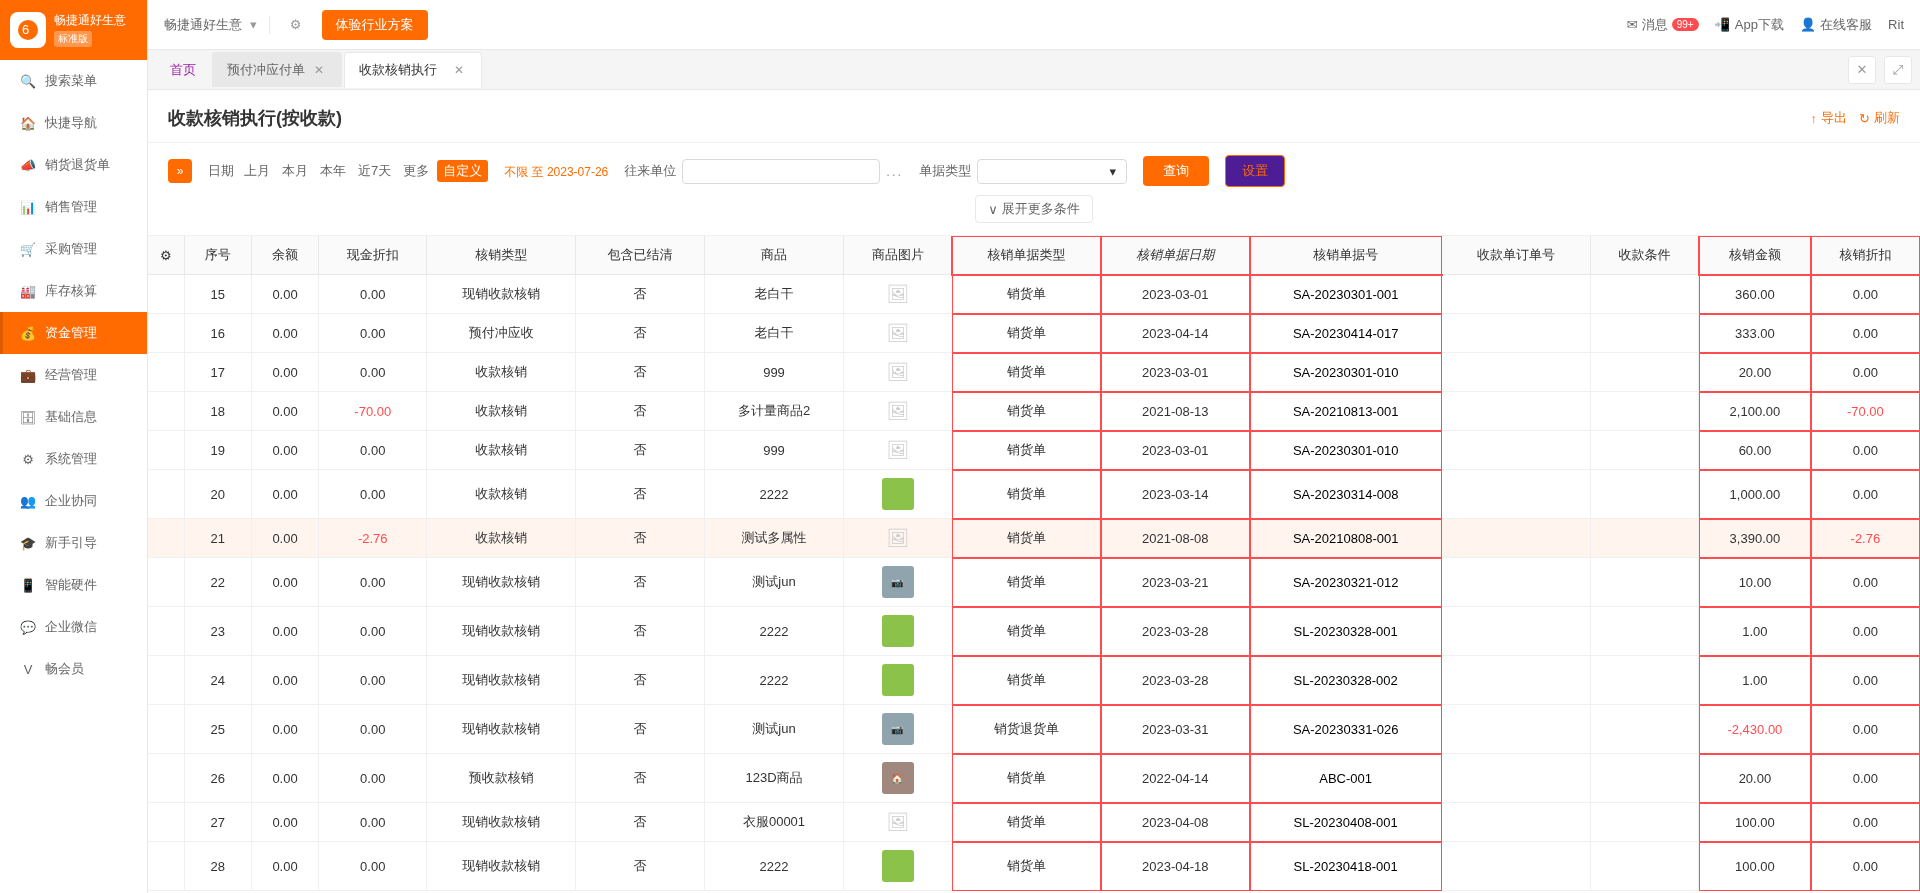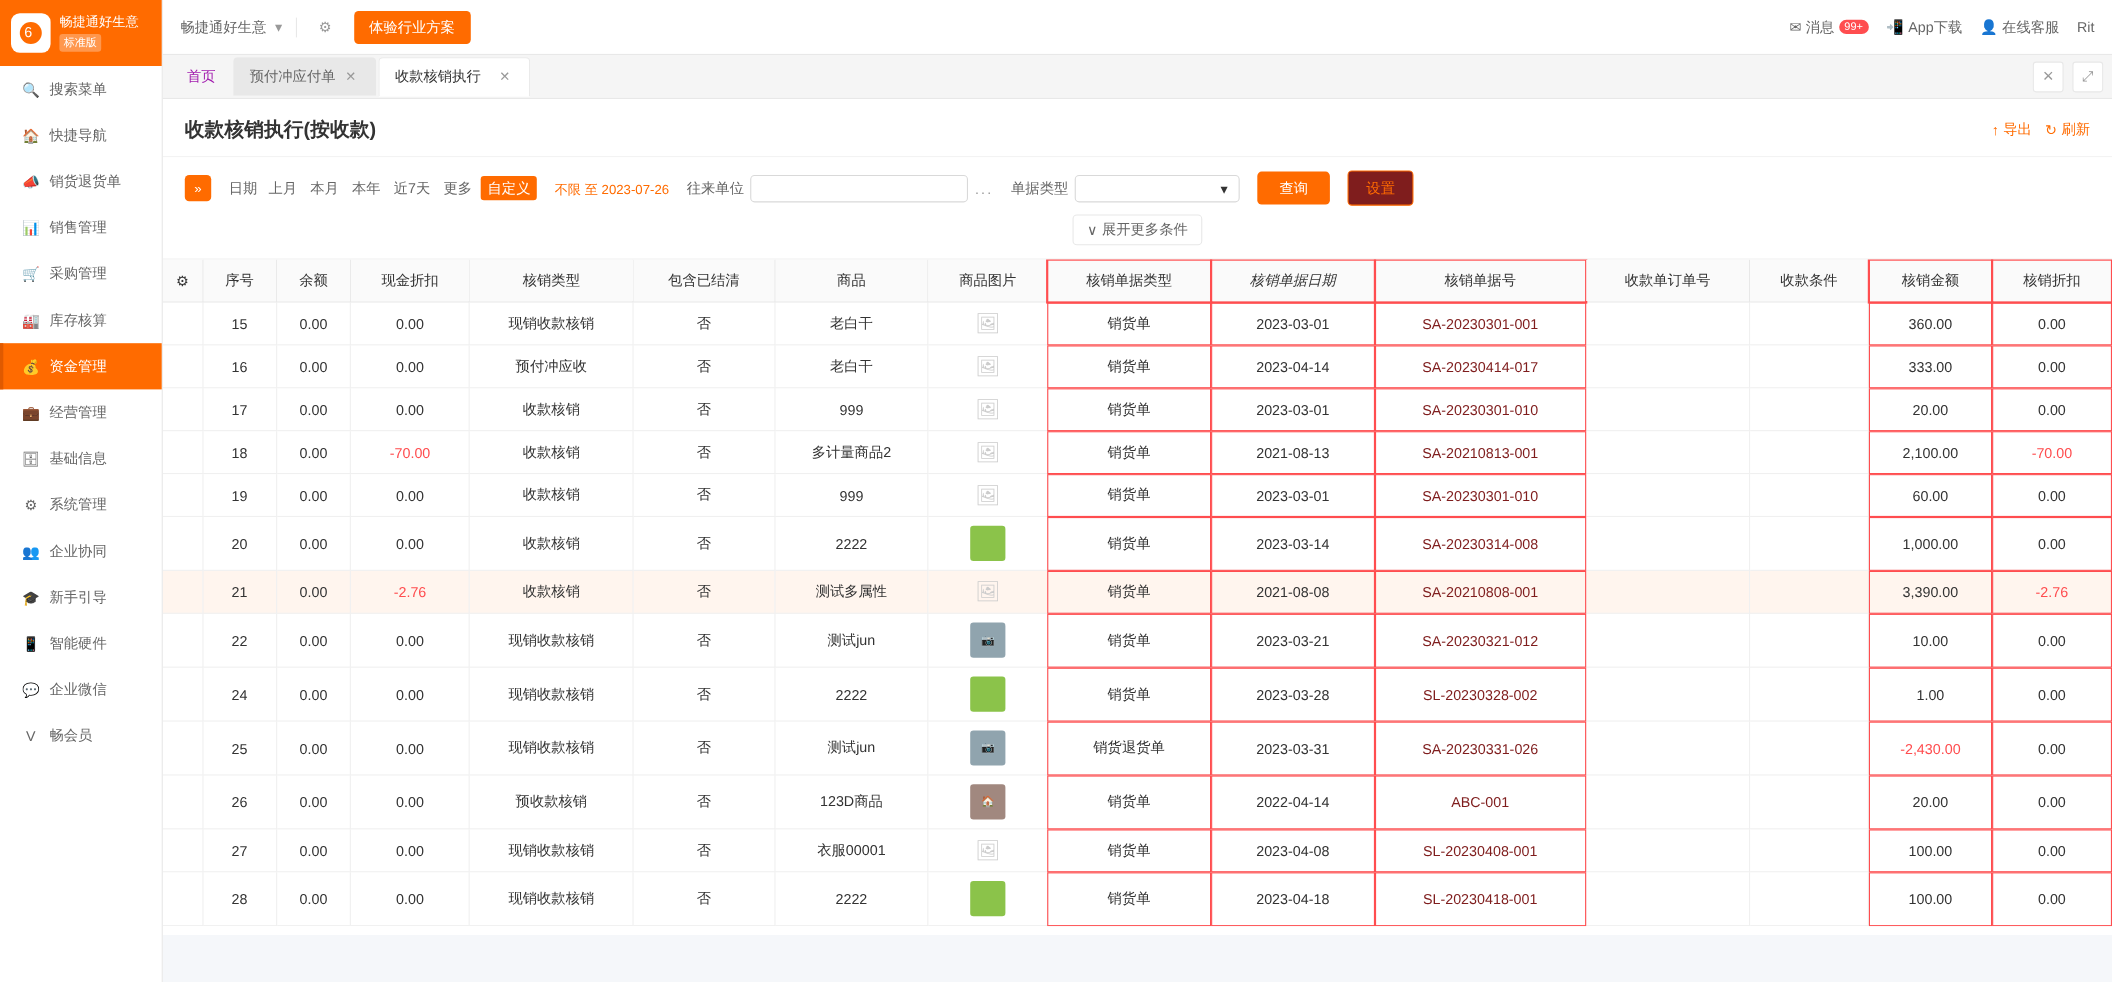--- a/index.html
+++ b/index.html
@@ -59,30 +59,30 @@
     .filter-item { display: flex; align-items: center; gap: 6px; }
     .filter-label { color: #666; white-space: nowrap; }
     .filter-date-btns { display: flex; gap: 4px; align-items: center; }
     .filter-date-btn { color: #666; cursor: pointer; font-size: 13px; padding: 2px 4px; }
     .filter-date-btn.active-custom { background: #ff6b00; color: #fff; border-radius: 3px; padding: 2px 6px; }
     .filter-date-range { color: #ff6b00; font-size: 12px; margin-top: 2px; }
     .filter-input { border: 1px solid #d9d9d9; border-radius: 4px; padding: 4px 10px; color: #333; min-width: 150px; outline: none; }
     .filter-select { border: 1px solid #d9d9d9; border-radius: 4px; padding: 4px 10px; color: #333; min-width: 150px; background: #fff; cursor: pointer; display: flex; align-items: center; justify-content: space-between; gap: 8px; }
     .filter-dots { color: #999; letter-spacing: 2px; }
     .filter-search-btn { background: #ff6b00; color: #fff; border: none; border-radius: 4px; padding: 6px 20px; cursor: pointer; font-size: 13px; }
-    .filter-setting-btn { border: 1px solid #ff6b00; color: #ff6b00; background: #7f1d1d; border-radius: 4px; padding: 6px 16px; cursor: pointer; font-size: 13px; }
+    .filter-setting-btn { border: 1px solid #ff6b00; color: #ff6b00; background: #4c1d95; border-radius: 4px; padding: 6px 16px; cursor: pointer; font-size: 13px; }
     .filter-expand-row { display: flex; align-items: center; justify-content: center; margin-top: 8px; }
     .filter-expand-more { display: flex; align-items: center; gap: 4px; color: #666; cursor: pointer; font-size: 13px; border: 1px solid #e8e8e8; border-radius: 4px; padding: 4px 12px; }
 
     
     .table-wrap { overflow-x: auto; overflow-y: auto; max-height: calc(893px - 220px); }
     table { width: 100%; border-collapse: collapse; background: #fff; }
     thead th { background: #fafafa; border-bottom: 1px solid #e8e8e8; border-right: 1px solid #e8e8e8; padding: 10px 8px; text-align: center; font-weight: 500; color: #333; white-space: nowrap; font-size: 13px; position: sticky; top: 0; z-index: 2; }
     tbody td { border-bottom: 1px solid #f0f0f0; border-right: 1px solid #f0f0f0; padding: 8px 8px; text-align: center; color: #333; font-size: 13px; white-space: nowrap; }
-    .td-link { color: #7f1d1d; cursor: pointer; text-decoration: none; }
+    .td-link { color: #000000; cursor: pointer; text-decoration: none; }
     .td-red { color: #ff4d4f; }
     .th-settings { width: 36px; }
 
     
     tr.row-orange td { background: #fff5ee; }
   </style>
 </head>
 <body>
 
 <div class="sidebar">
@@ -425,20 +425,39 @@
     <td style="outline:1px solid #ff4d4f;outline-offset:-1px;">销货单</td>
     <td style="outline:1px solid #ff4d4f;outline-offset:-1px;">2023-03-21</td>
     <td style="outline:1px solid #ff4d4f;outline-offset:-1px;"><a class="td-link">SA-20230321-012</a></td>
     <td></td>
     <td></td>
     <td class="" style="outline:1px solid #ff4d4f;outline-offset:-1px;">10.00</td>
     <td class="" style="outline:1px solid #ff4d4f;outline-offset:-1px;">0.00</td>
   </tr>
               <tr>
     <td></td>
+    <td>23</td>
+    <td>0.00</td>
+    <td class="">0.00</td>
+    <td>现销收款核销</td>
+    <td>否</td>
+    <td>2222</td>
+    <td>
+                  <div style="width:32px;height:32px;background:#8BC34A;border-radius:3px;margin:0 auto;display:flex;align-items:center;justify-content:center;color:#fff;font-size:10px;"></div>
+                </td>
+    <td style="outline:1px solid #ff4d4f;outline-offset:-1px;">销货单</td>
+    <td style="outline:1px solid #ff4d4f;outline-offset:-1px;">2023-03-28</td>
+    <td style="outline:1px solid #ff4d4f;outline-offset:-1px;"><a class="td-link">SL-20230328-001</a></td>
+    <td></td>
+    <td></td>
+    <td class="" style="outline:1px solid #ff4d4f;outline-offset:-1px;">1.00</td>
+    <td class="" style="outline:1px solid #ff4d4f;outline-offset:-1px;">0.00</td>
+  </tr>
+              <tr>
+    <td></td>
     <td>24</td>
     <td>0.00</td>
     <td class="">0.00</td>
     <td>现销收款核销</td>
     <td>否</td>
     <td>2222</td>
     <td>
                   <div style="width:32px;height:32px;background:#8BC34A;border-radius:3px;margin:0 auto;display:flex;align-items:center;justify-content:center;color:#fff;font-size:10px;"></div>
                 </td>
     <td style="outline:1px solid #ff4d4f;outline-offset:-1px;">销货单</td>

